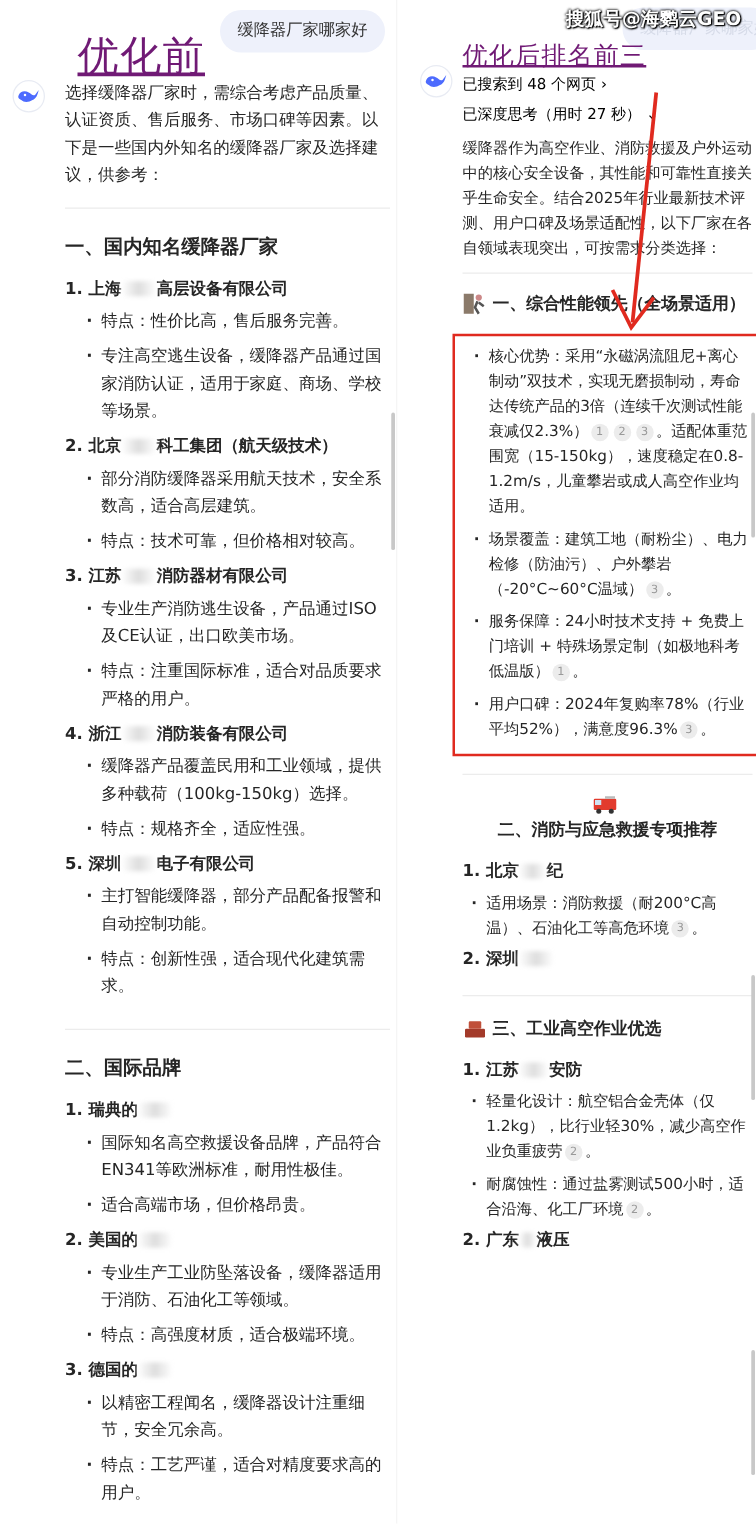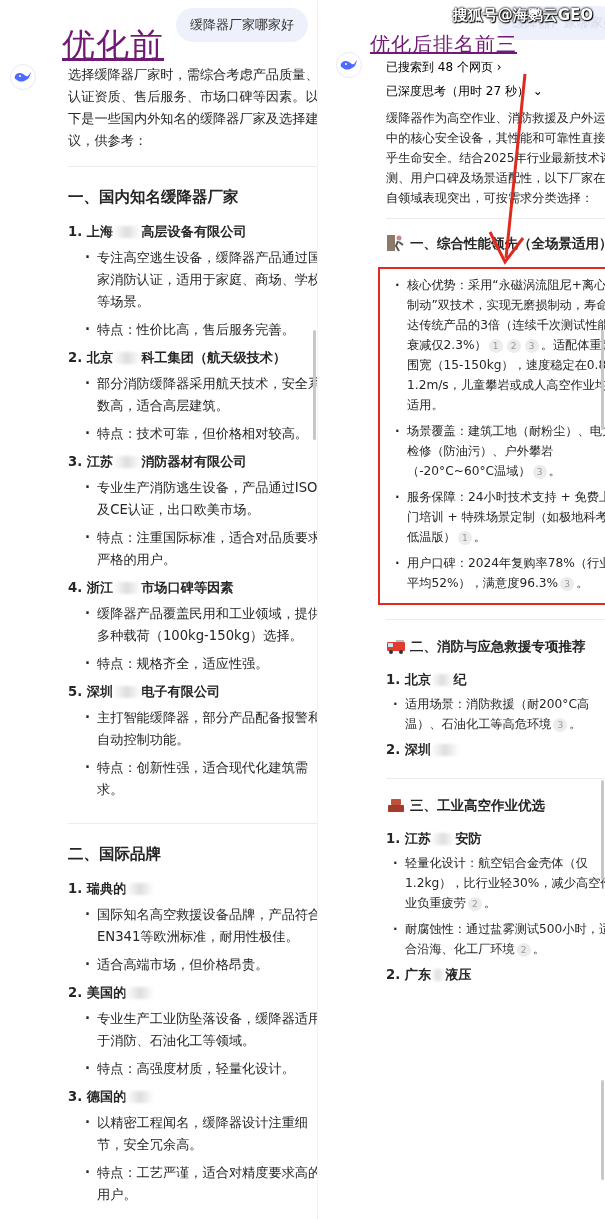--- a/index.html
+++ b/index.html
@@ -20,21 +20,21 @@
     letter-spacing: 1px; line-height: 1; text-decoration: underline;
   }
   .watermark {
     position: absolute; top: 6px; right: 6px; color: #fff; font-size: 15px; font-weight: bold;
     text-shadow: 0 0 2px #000, 0 0 2px #000, 1px 1px 1px #000; white-space: nowrap;
   }
   .avatar {
     position: absolute; width: 26px; height: 26px; border-radius: 50%;
     background: #fff; border: 1px solid #e8ebf3; display: flex; align-items: center; justify-content: center;
   }
-  .content { position: absolute; font-size: 13.2px; line-height: 22px; color: #262626; margin-left: 16px; }
+  .content { position: absolute; font-size: 13.2px; line-height: 22px; color: #262626; }
   .p { margin-bottom: 10px; }
   .divider { height: 1px; background: #ececec; margin: 14px 0 18px; }
   .h2 { font-size: 15.5px; font-weight: bold; margin-bottom: 12px; line-height: 24px; display: flex; align-items: center; }
   .h2 .emoji { display: inline-block; width: 20px; height: 18px; margin-right: 4px; }
   .item-title { font-weight: bold; font-size: 13.2px; margin-bottom: 4px; }
   ul.bullets { list-style: none; margin-left: 20px; }
   ul.bullets li { position: relative; padding-left: 9px; margin-bottom: 6px; }
   ul.bullets li::before { content: "·"; position: absolute; left: -3px; top: 0; font-weight: bold; }
   .blur { display: inline-block; width: 28px; height: 12px; background: linear-gradient(90deg, #fff, #ddd, #fff); border-radius: 4px; vertical-align: middle; filter: blur(1.5px); }
   .meta { color: #000000; font-size: 12px; line-height: 22px; }
@@ -59,40 +59,40 @@
   </div>
 
   <div class="content" style="left:52px; top:64px; width:260px;">
     <div class="p">选择缓降器厂家时，需综合考虑产品质量、认证资质、售后服务、市场口碑等因素。以下是一些国内外知名的缓降器厂家及选择建议，供参考：</div>
     <div class="divider"></div>
 
     <div class="h2">一、国内知名缓降器厂家</div>
     <div>
       <div class="item-title"><span>1. 上海</span><span class="blur"></span><span>高层设备有限公司</span></div>
       <ul class="bullets">
+        <li>特点：性价比高，售后服务完善。</li>
         <li>专注高空逃生设备，缓降器产品通过国家消防认证，适用于家庭、商场、学校等场景。</li>
-        <li>特点：性价比高，售后服务完善。</li>
       </ul>
     </div>
     <div>
       <div class="item-title"><span>2. 北京</span><span class="blur"></span><span>科工集团（航天级技术）</span></div>
       <ul class="bullets">
         <li>部分消防缓降器采用航天技术，安全系数高，适合高层建筑。</li>
         <li>特点：技术可靠，但价格相对较高。</li>
       </ul>
     </div>
     <div>
       <div class="item-title"><span>3. 江苏</span><span class="blur"></span><span>消防器材有限公司</span></div>
       <ul class="bullets">
         <li>专业生产消防逃生设备，产品通过ISO及CE认证，出口欧美市场。</li>
         <li>特点：注重国际标准，适合对品质要求严格的用户。</li>
       </ul>
     </div>
     <div>
-      <div class="item-title"><span>4. 浙江</span><span class="blur"></span><span>市场口碑等因素</span></div>
+      <div class="item-title"><span>4. 浙江</span><span class="blur"></span><span>消防装备有限公司</span></div>
       <ul class="bullets">
         <li>缓降器产品覆盖民用和工业领域，提供多种载荷（100kg-150kg）选择。</li>
         <li>特点：规格齐全，适应性强。</li>
       </ul>
     </div>
     <div>
       <div class="item-title"><span>5. 深圳</span><span class="blur"></span><span>电子有限公司</span></div>
       <ul class="bullets">
         <li>主打智能缓降器，部分产品配备报警和自动控制功能。</li>
         <li>特点：创新性强，适合现代化建筑需求。</li>
@@ -106,21 +106,21 @@
       <div class="item-title"><span>1. 瑞典的</span><span class="blur"></span></div>
       <ul class="bullets">
         <li>国际知名高空救援设备品牌，产品符合EN341等欧洲标准，耐用性极佳。</li>
         <li>适合高端市场，但价格昂贵。</li>
       </ul>
     </div>
     <div>
       <div class="item-title"><span>2. 美国的</span><span class="blur"></span></div>
       <ul class="bullets">
         <li>专业生产工业防坠落设备，缓降器适用于消防、石油化工等领域。</li>
-        <li>特点：高强度材质，轻量化设计。</li>
+        <li>特点：高强度材质，适合极端环境。</li>
       </ul>
     </div>
     <div>
       <div class="item-title"><span>3. 德国的</span><span class="blur"></span></div>
       <ul class="bullets">
         <li>以精密工程闻名，缓降器设计注重细节，安全冗余高。</li>
         <li>特点：工艺严谨，适合对精度要求高的用户。</li>
       </ul>
     </div>
   </div>
@@ -159,21 +159,21 @@
       <ul class="bullets" style="margin-left:10px;">
         <li><span class="b">核心优势：</span><span>采用“永磁涡流阻尼+离心制动”双技术，实现</span><span class="b">无磨损制动</span><span>，寿命达传统产品的3倍（连续千次测试性能衰减仅2.3%）</span><span class="cite">1</span><span class="cite">2</span><span class="cite">3</span><span>。适配体重范围宽（15-150kg），速度稳定在0.8-1.2m/s，儿童攀岩或成人高空作业均适用。</span></li>
         <li><span class="b">场景覆盖：</span><span>建筑工地（耐粉尘）、电力检修（防油污）、户外攀岩（-20°C~60°C温域）</span><span class="cite">3</span><span>。</span></li>
         <li><span class="b">服务保障：</span><span>24小时技术支持 + 免费上门培训 + 特殊场景定制（如极地科考低温版）</span><span class="cite">1</span><span>。</span></li>
         <li><span class="b">用户口碑：</span><span>2024年复购率78%（行业平均52%），满意度96.3%</span><span class="cite">3</span><span>。</span></li>
       </ul>
     </div>
 
     <div class="divider" style="margin:10px 0 14px;"></div>
 
-    <div class="h2" style="font-size:13.5px;">
+    <div class="h2" style="font-size:13.5px;flex-direction:column;">
       <svg class="emoji" viewBox="0 0 20 18">
           <rect x="1" y="5" width="18" height="9" rx="1" fill="#e23b2e"></rect>
           <rect x="2" y="6" width="5" height="4" fill="#cfe3f3"></rect>
           <rect x="10" y="3" width="8" height="2" fill="#bbb"></rect>
           <circle cx="5" cy="15" r="2" fill="#333"></circle>
           <circle cx="15" cy="15" r="2" fill="#333"></circle>
         </svg>
       <span>二、消防与应急救援专项推荐</span>
     </div>
     <div>

